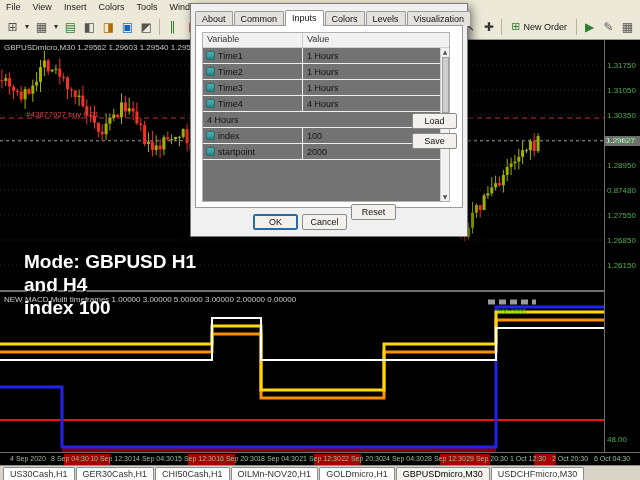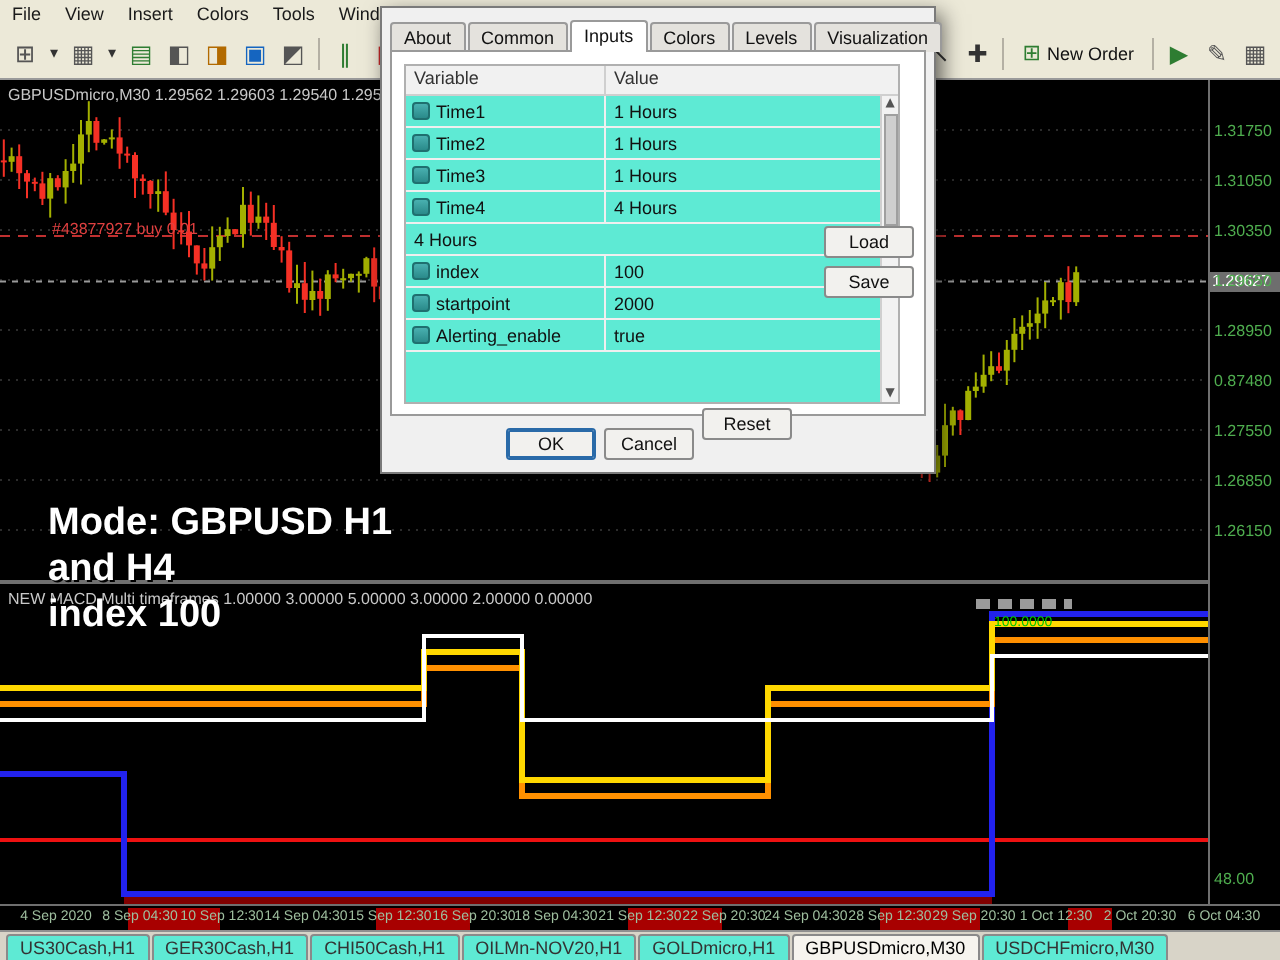--- a/index.html
+++ b/index.html
@@ -35,30 +35,30 @@
   .ax-label{position:absolute;left:2px;font-size:8px;color:#4fae4f;white-space:nowrap;}
   .badge{position:absolute;left:0;width:35px;background:#6e6e6e;color:#fff;font-size:8px;padding:0 1px;line-height:10px;}
 
   
   .time-axis{position:absolute;top:452px;left:0;width:640px;height:13px;background:#000;border-top:1px solid #6f6f6f;overflow:hidden;z-index:1;}
   .t-label{position:absolute;top:2px;transform:translateX(-50%);font-size:7px;color:#9fbf9f;white-space:nowrap;z-index:2;}
   .t-hl{position:absolute;top:1px;height:11px;background:#a80000;z-index:1;}
 
   
   .bottom-tabs{position:absolute;top:465px;left:0;width:640px;height:15px;background:#d8d4c8;border-top:1px solid #8f8f8f;display:flex;align-items:flex-end;padding-left:3px;z-index:5;}
-  .btab{font-size:9px;line-height:12px;padding:0 6px;background:#5eead4;border:1px solid #8a8a8a;border-bottom:none;border-radius:2px 2px 0 0;margin-right:1px;color:#333;white-space:nowrap;}
+  .btab{font-size:9px;line-height:12px;padding:0 6px;background:#ffffff;border:1px solid #8a8a8a;border-bottom:none;border-radius:2px 2px 0 0;margin-right:1px;color:#333;white-space:nowrap;}
   .btab.active{background:#f6f4ee;color:#000;}
 
   
   .dialog{position:absolute;left:190px;top:3px;width:278px;height:234px;background:#f0f0f0;border:1px solid #7a7a7a;box-shadow:3px 4px 10px rgba(0,0,0,.6);z-index:10;font-size:9px;color:#111;}
   .dlg-tabs{position:absolute;top:4px;left:4px;right:4px;height:18px;display:flex;align-items:flex-end;}
   .dlg-tab{padding:2px 6px;background:#e4e2dd;border:1px solid #9a9a9a;border-bottom:none;border-radius:2px 2px 0 0;margin-right:1px;position:relative;white-space:nowrap;}
   .dlg-tab.active{background:#fff;z-index:3;padding-bottom:3px;}
   .dlg-page{position:absolute;left:4px;right:4px;top:21px;height:183px;background:#fff;border:1px solid #9a9a9a;}
-  .tbl{position:absolute;left:6px;top:6px;width:248px;height:170px;border:1px solid #b0b0b0;background:#5eead4;}
+  .tbl{position:absolute;left:6px;top:6px;width:248px;height:170px;border:1px solid #b0b0b0;background:#737373;}
   .tbl-head{display:flex;height:15px;background:#f1f1f1;border-bottom:1px solid #cfcfcf;color:#333;}
   .tbl-head .th{padding:1px 4px;border-right:1px solid #cfcfcf;}
   .th-var{width:100px;}
   .th-val{flex:1;border-right:none!important;}
   .tbl-body{position:absolute;top:15px;left:0;right:9px;bottom:0;overflow:hidden;}
   .row{display:flex;height:16px;align-items:center;border-bottom:1px solid #efefef;}
   .cell-var{width:100px;height:100%;display:flex;align-items:center;gap:3px;padding-left:3px;border-right:1px solid #efefef;}
   .type-icon{width:9px;height:9px;flex:0 0 9px;border-radius:2px;background:linear-gradient(#49b0b0,#2a8a8a);border:1px solid #1f6f6f;}
   .cell-val{flex:1;padding-left:4px;}
   .tbl-scroll{position:absolute;top:15px;right:0;width:9px;bottom:0;background:#f2f2f2;border-left:1px solid #cfcfcf;display:flex;flex-direction:column;align-items:center;}
@@ -528,27 +528,20 @@
               </div>
               <div class="cell-val">100</div>
             </div>
             <div class="row">
               <div class="cell-var">
                 <span class="type-icon"></span>
                 <span>startpoint</span>
               </div>
               <div class="cell-val">2000</div>
             </div>
-            <div class="row">
-              <div class="cell-var">
-                <span class="type-icon"></span>
-                <span>Alerting_enable</span>
-              </div>
-              <div class="cell-val">true</div>
-            </div>
           </div>
         <div class="tbl-scroll">
           <div class="sc-arrow">▲</div>
           <div class="sc-thumb"></div>
           <div style="flex:1"></div>
           <div class="sc-arrow">▼</div>
         </div>
       </div>
       <button class="btn btn-load">Load</button>
       <button class="btn btn-save">Save</button>

